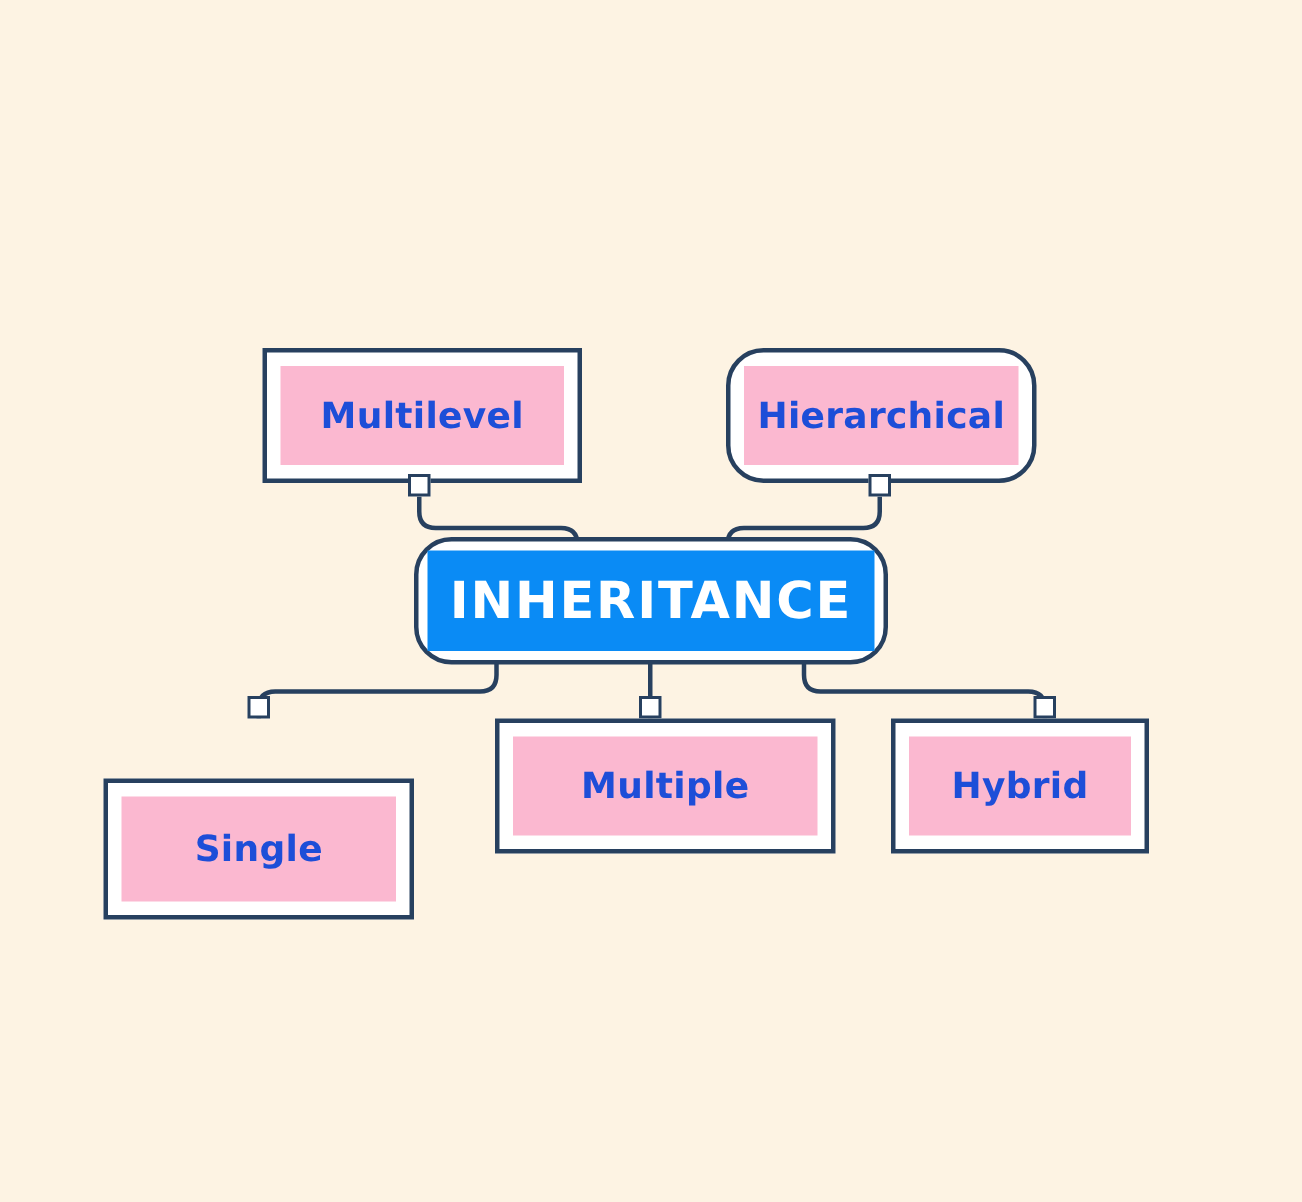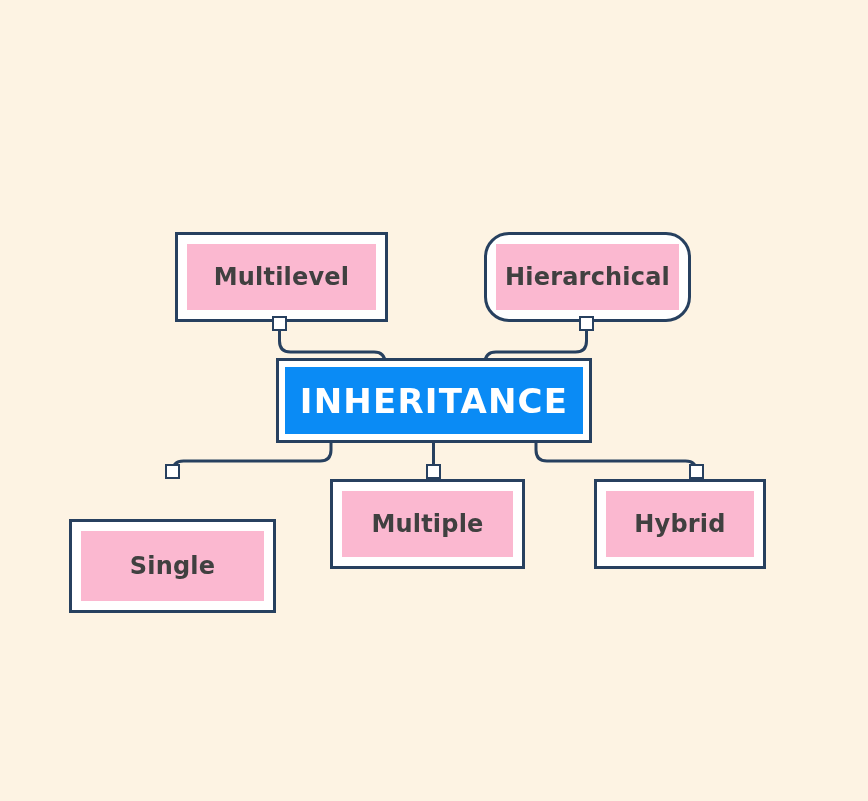--- a/index.html
+++ b/index.html
@@ -55,35 +55,35 @@
   }
   .node .label {
     position: relative;
     z-index: 1;
     font-family: "DejaVu Sans", sans-serif;
     font-weight: bold;
     letter-spacing: 0.2px;
     white-space: nowrap;
   }
   .node.pink .label {
-    color: #404040;
+    color: #1d4ed8;
     font-size: 24px;
   }
   .node.blue .label {
     color: #FFFFFF;
     font-size: 34px;
     letter-spacing: 1.2px;
   }
 
   
   #node-multilevel   { left:175px; top:232px; width:213px; height:90px; }
   #node-hierarchical { left:484px; top:232px; width:207px; height:90px;border-radius:25px; }
-  #node-inheritance  { left:276px; top:358px; width:316px; height:85px; }
+  #node-inheritance  { left:276px; top:358px; width:316px; height:85px;border-radius:25px; }
   #node-single       { left:69px;  top:479px; width:207px; height:94px;margin-top:40px; }
-  #node-multiple     { left:330px; top:479px; width:195px; height:90px; }
+  #node-multiple     { left:330px; top:479px; width:227px; height:90px; }
   #node-hybrid       { left:594px; top:479px; width:172px; height:90px; }
 
   
   .junction {
     position: absolute;
     z-index: 3;
     box-sizing: border-box;
     width: 15px;
     height: 15px;
     background: #FFFFFF;

